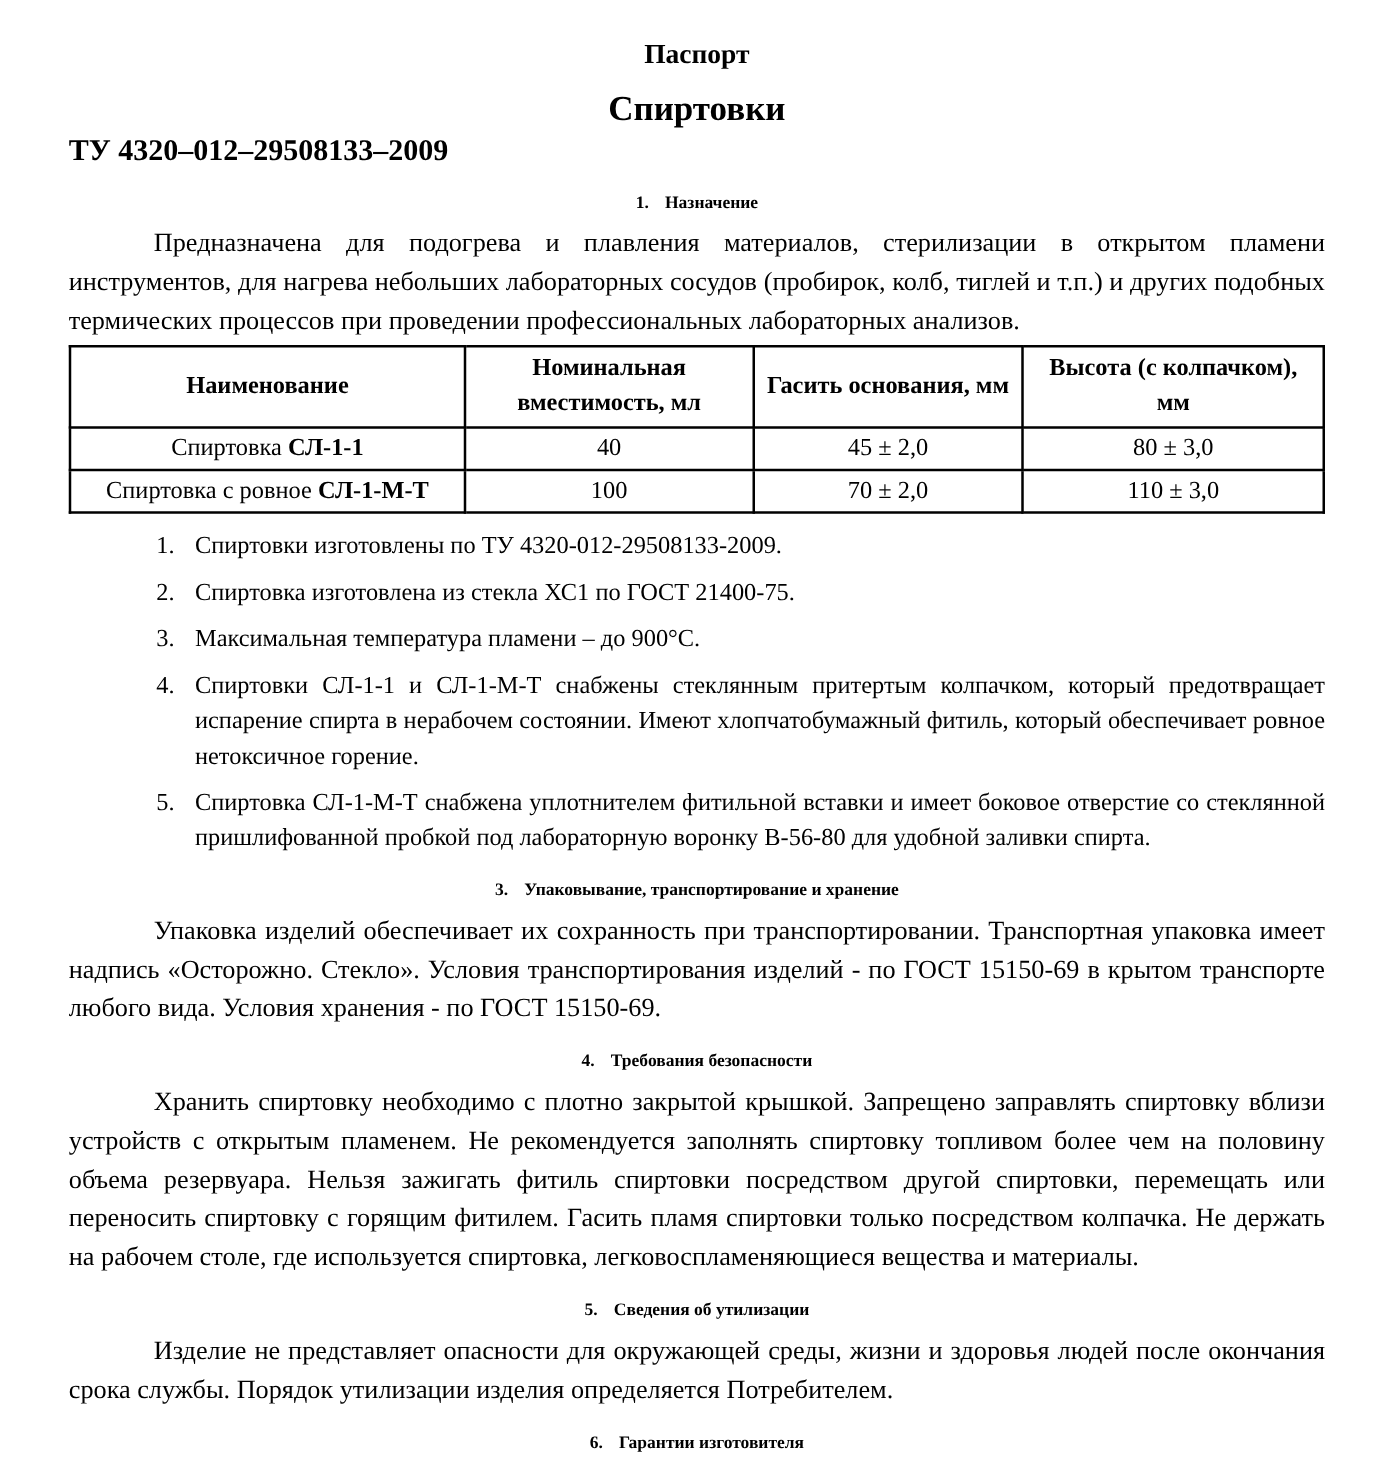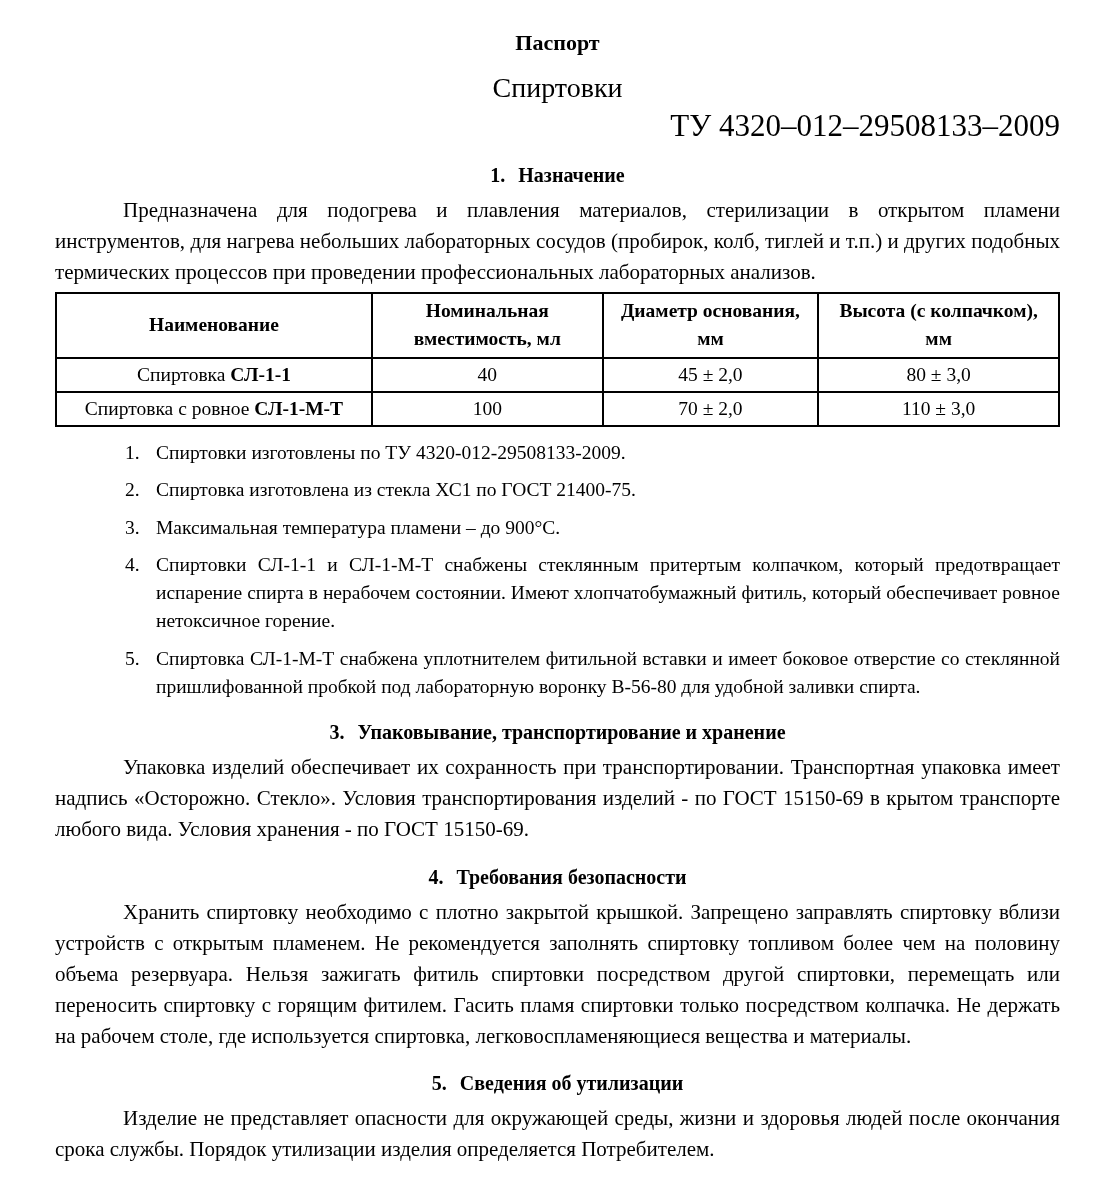--- a/index.html
+++ b/index.html
@@ -18,36 +18,36 @@
   }
   .doc-title {
     text-align: center;
     font-weight: bold;
     font-size: 22px;
     line-height: 1.2;
     margin: 22px 0 0 0;
   }
   .doc-subtitle {
     text-align: center;
-    font-weight: normal;
+    font-weight: bold;
     font-size: 28px;
     line-height: 1.15;
     margin: 16px 0 0 0;
   }
   .doc-tu {
-    text-align: right;
-    font-weight: normal;
-    font-size: 31px;
+    text-align: left;
+    font-weight: bold;
+    font-size: 24px;
     line-height: 1.2;
     margin: 2px 0 0 0;
   }
   .heading {
     text-align: center;
     font-weight: bold;
-    font-size: 20px;
+    font-size: 14px;
     line-height: 1.25;
     margin: 19px 0 7px 0;
   }
   .heading .num { margin-right: 13px; }
   p.body {
     font-size: 21px;
     line-height: 1.48;
     text-align: justify;
     text-indent: 68px;
     margin: 0;
@@ -101,21 +101,21 @@
     <colgroup>
       <col class="c-name">
         <col class="c-cap">
         <col class="c-diam">
         <col class="c-height">
     </colgroup>
     <thead>
       <tr>
         <th>Наименование</th>
         <th>Номинальная вместимость, мл</th>
-        <th>Диаметр основания, мм</th>
+        <th>Гасить основания, мм</th>
         <th>Высота (с колпачком), мм</th>
       </tr>
     </thead>
     <tbody>
       <tr>
         <td><span>Спиртовка </span><span class="bold">СЛ-1-1</span></td>
         <td>40</td>
         <td>45 ± 2,0</td>
         <td>80 ± 3,0</td>
       </tr>

